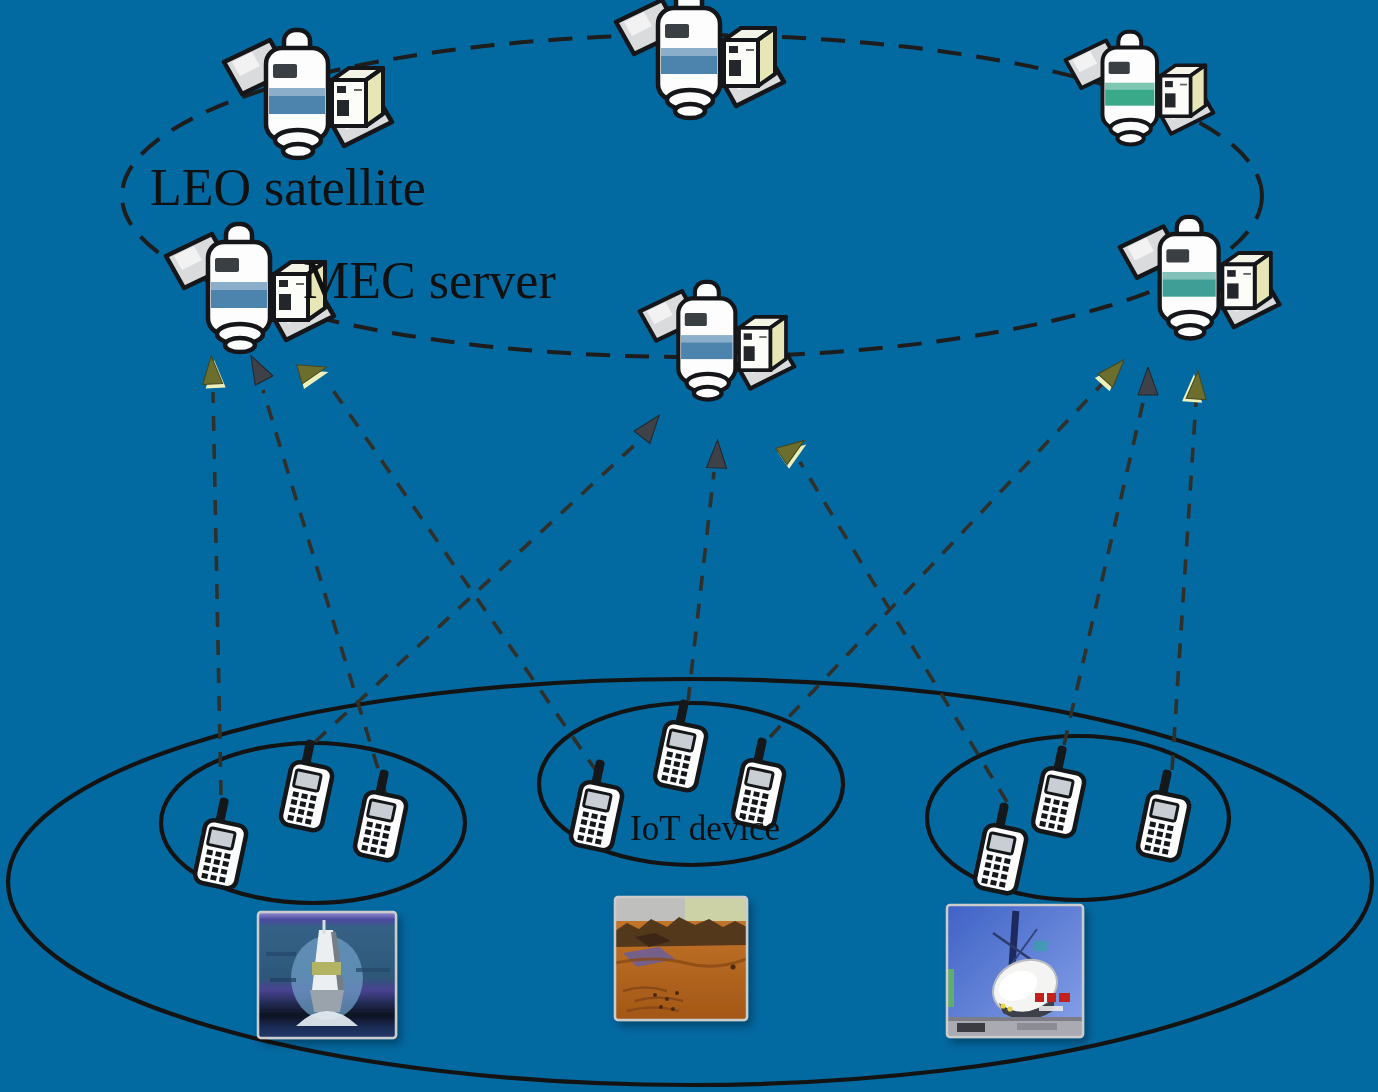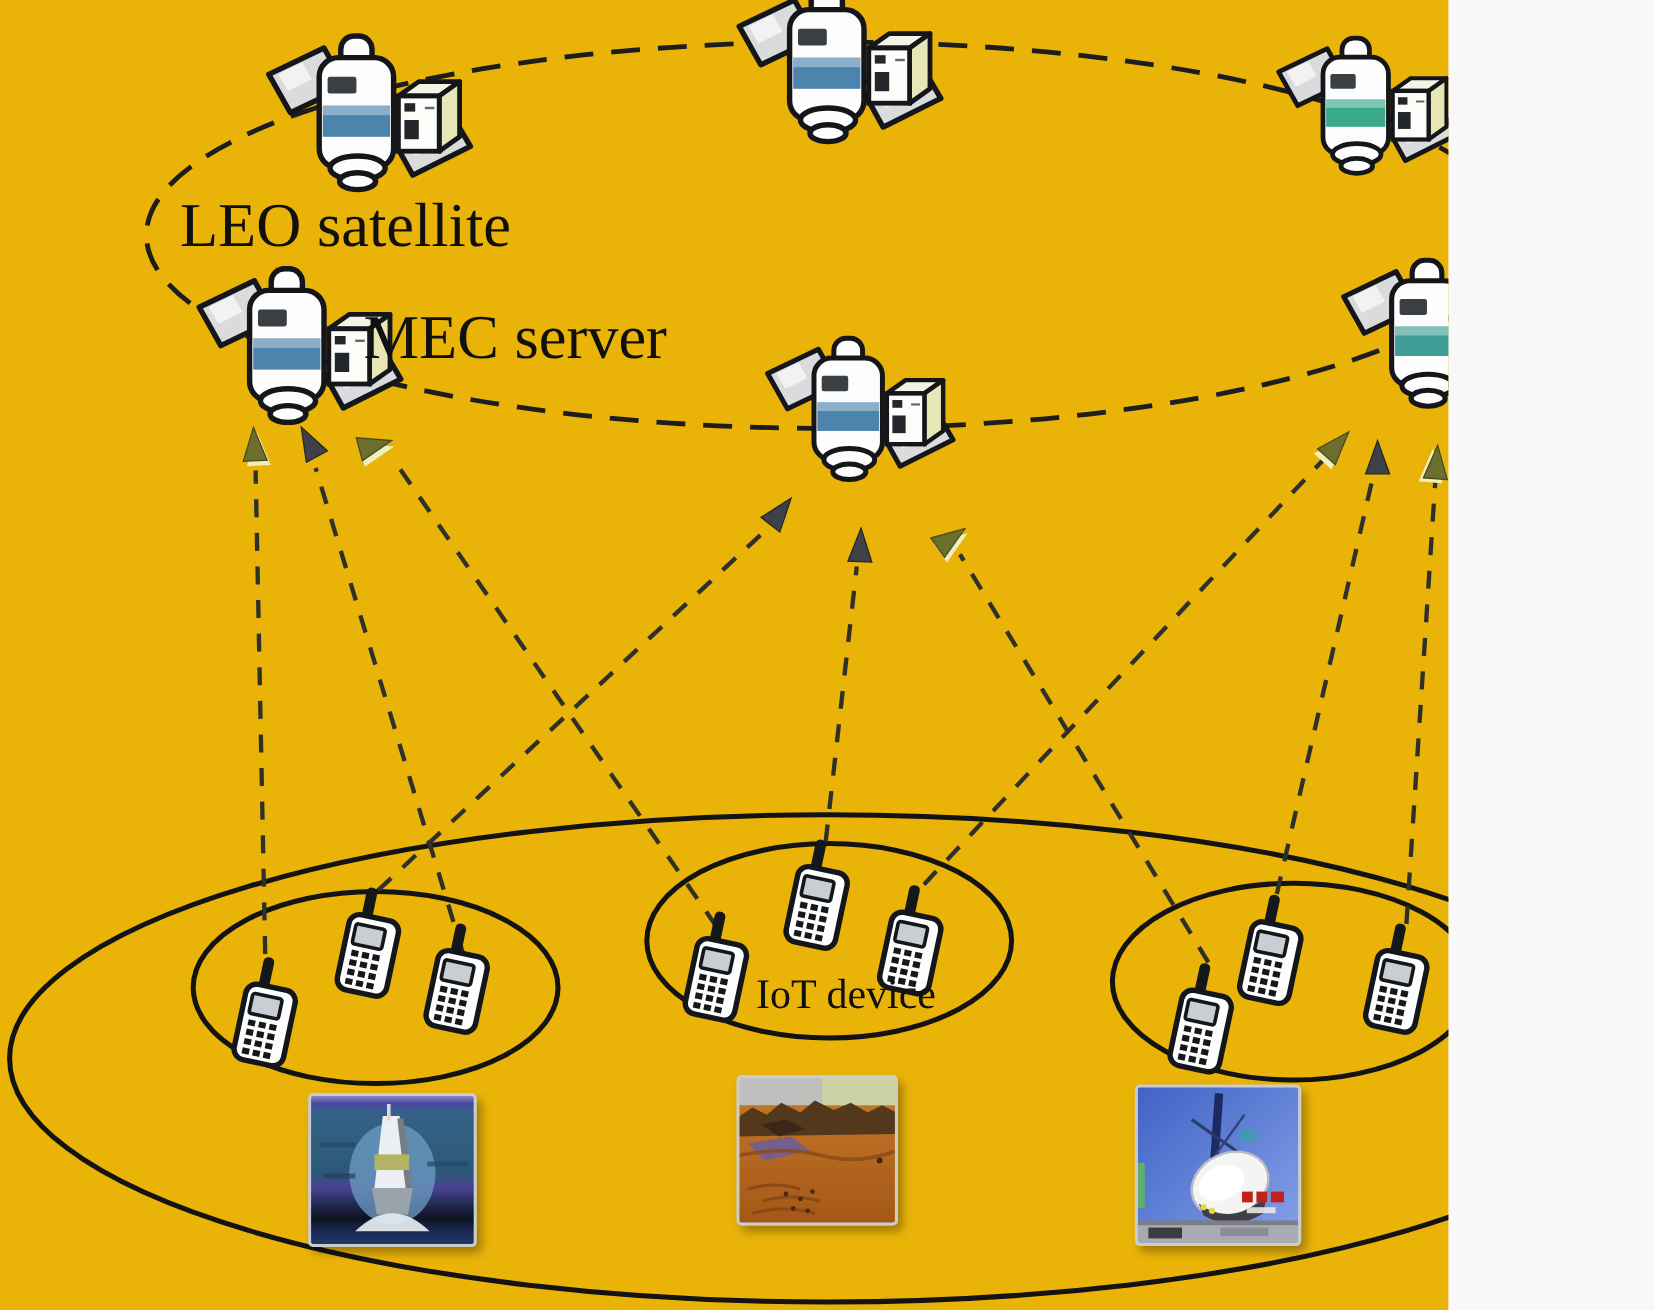--- a/index.html
+++ b/index.html
@@ -1,16 +1,16 @@
 <!DOCTYPE html>
 <html><head>
 <meta charset="utf-8">
 <style>
   html,body{margin:0;padding:0;background:#f8f8f8;}
-  .stage{position:relative;width:1207px;height:1092px;background:#eab308;overflow:hidden;
+  .stage{position:relative;width:1378px;height:1092px;background:#0369a1;overflow:hidden;
          font-family:"Liberation Serif", serif;}
   svg{display:block}
   .panel{fill:#d9dbdd;stroke:#14161a;stroke-width:4.5;stroke-linejoin:round}
   .white-part{fill:#fdfdfd;stroke:#14161a;stroke-width:4.5}
   .orbit{fill:none;stroke:#1d1d1d;stroke-width:4;stroke-dasharray:24 15}
   .uplink{fill:none;stroke:#30302a;stroke-width:3.6;stroke-dasharray:15 13}
   .ground{fill:none;stroke:#131313;stroke-width:4.2}
   .diagram-label{fill:#101010}
   .lbl-big{font-size:52px}
   .lbl-small{font-size:35px}

